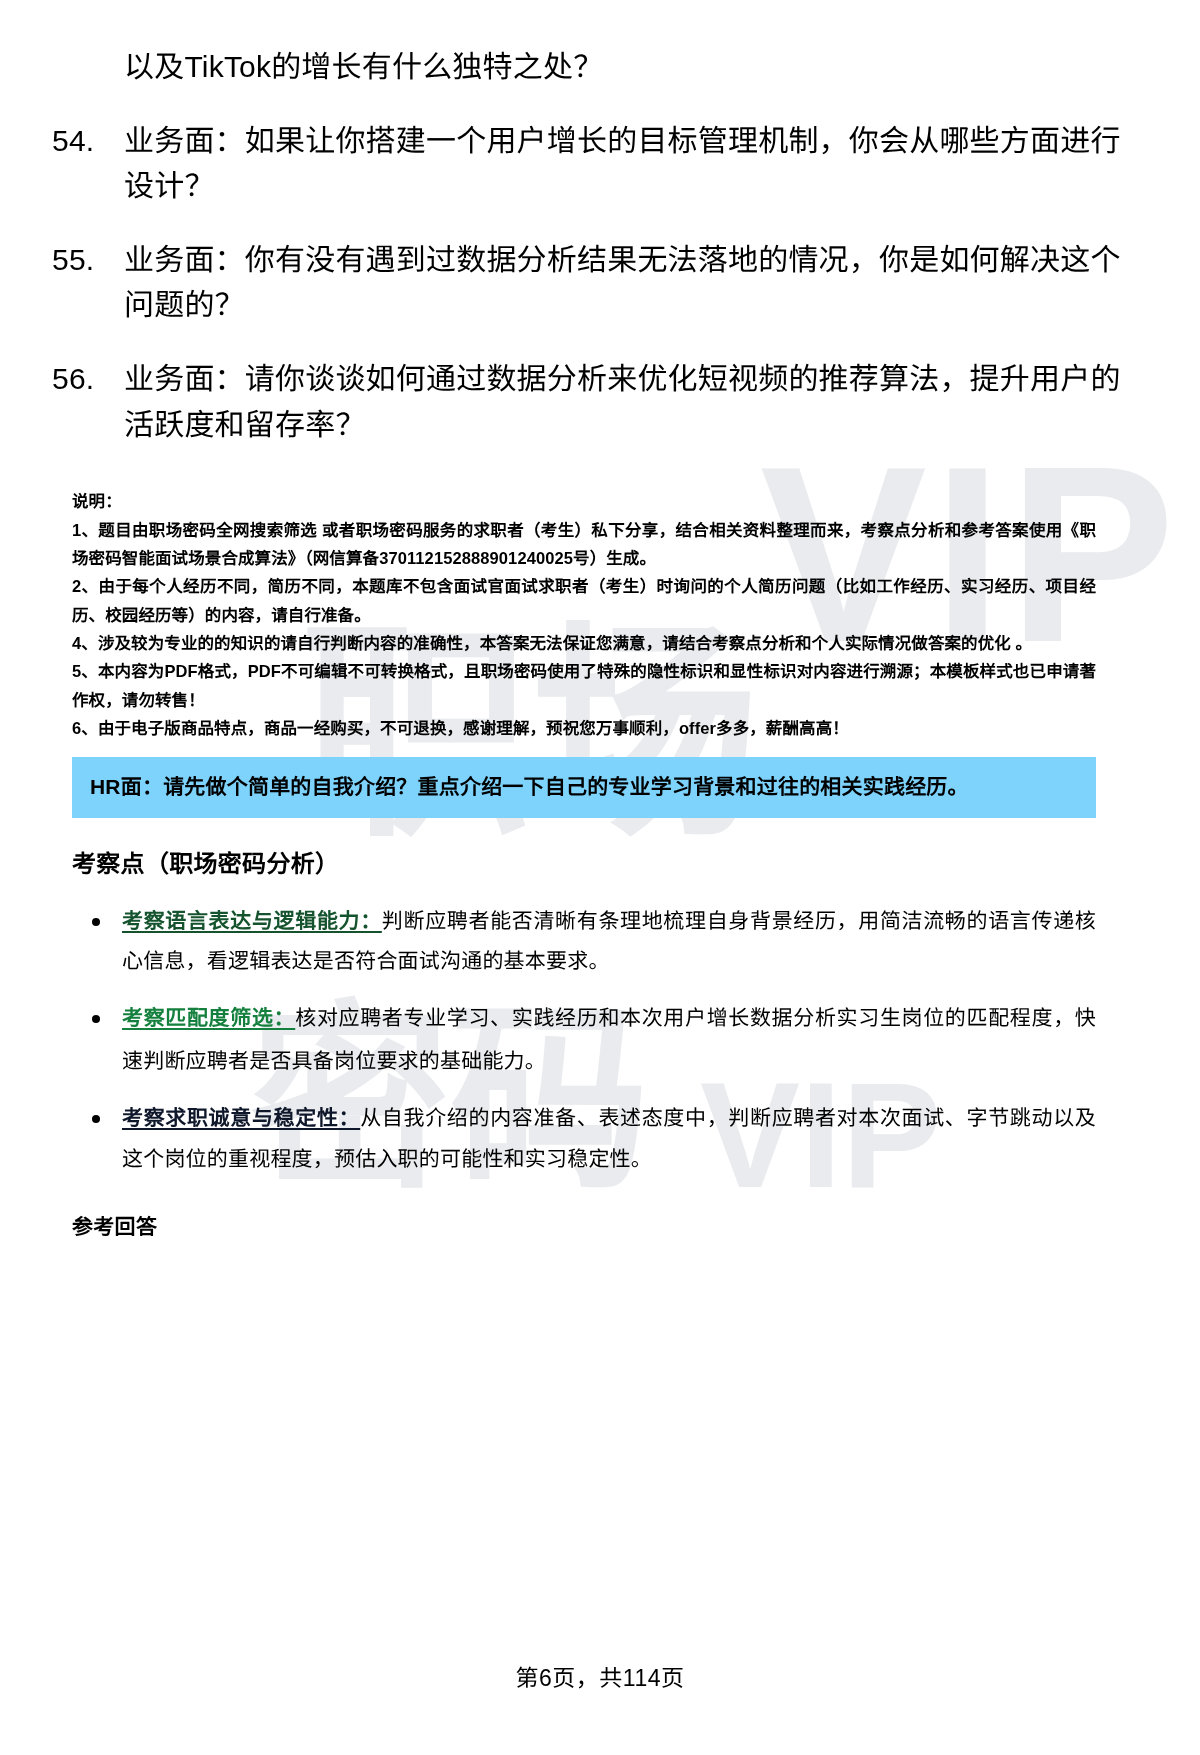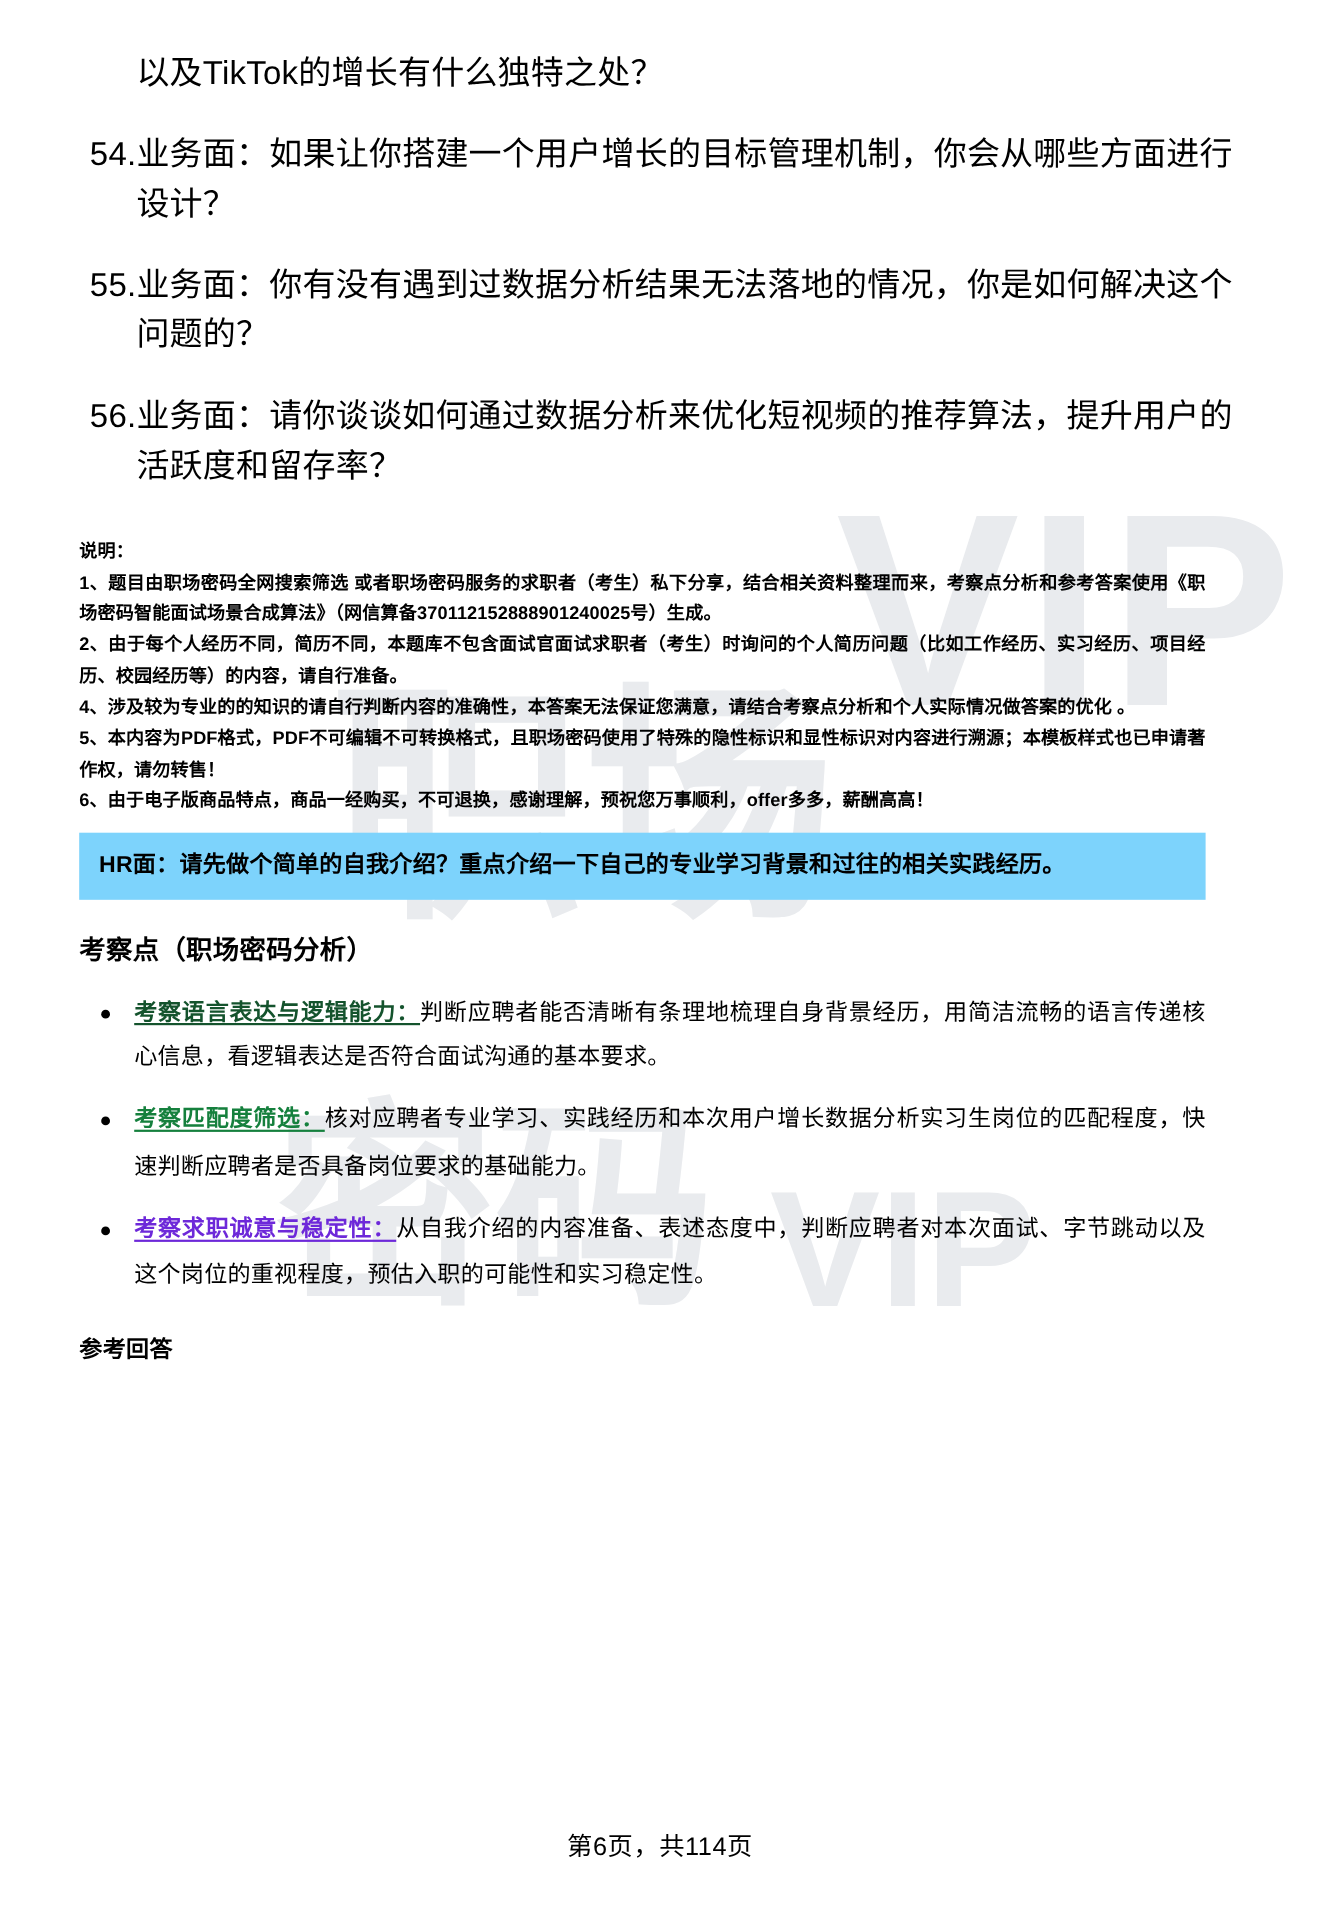--- a/index.html
+++ b/index.html
@@ -51,21 +51,21 @@
   }
   .q-item {
     display: flex;
     margin-top: 28px;
     font-size: 30px;
     line-height: 1.52;
     letter-spacing: 0.2px;
   }
   .q-num {
     flex: 0 0 74px;
-    text-align: right;
+    text-align: left;
     padding-left: 2px;
     box-sizing: border-box;
   }
   .q-text { flex: 1 1 auto; }
 
   
   .notes {
     position: relative;
     z-index: 2;
     margin: 40px 0 0 0;
@@ -127,21 +127,21 @@
     border-radius: 50%;
     background: #000;
   }
   .lead {
     font-weight: 700;
     text-decoration: underline;
     text-underline-offset: 3px;
   }
   .lead-red { color: #14532d; }
   .lead-blue { color: #15803d; font-family: Liberation Mono, monospace; }
-  .lead-green { color: #6d28d9; }
+  .lead-green { color: #0f172a; }
 
   
   .ans-head {
     position: relative;
     z-index: 2;
     margin: 30px 0 0 72px;
     font-size: 21px;
     font-weight: 700;
     letter-spacing: 0.3px;
   }

